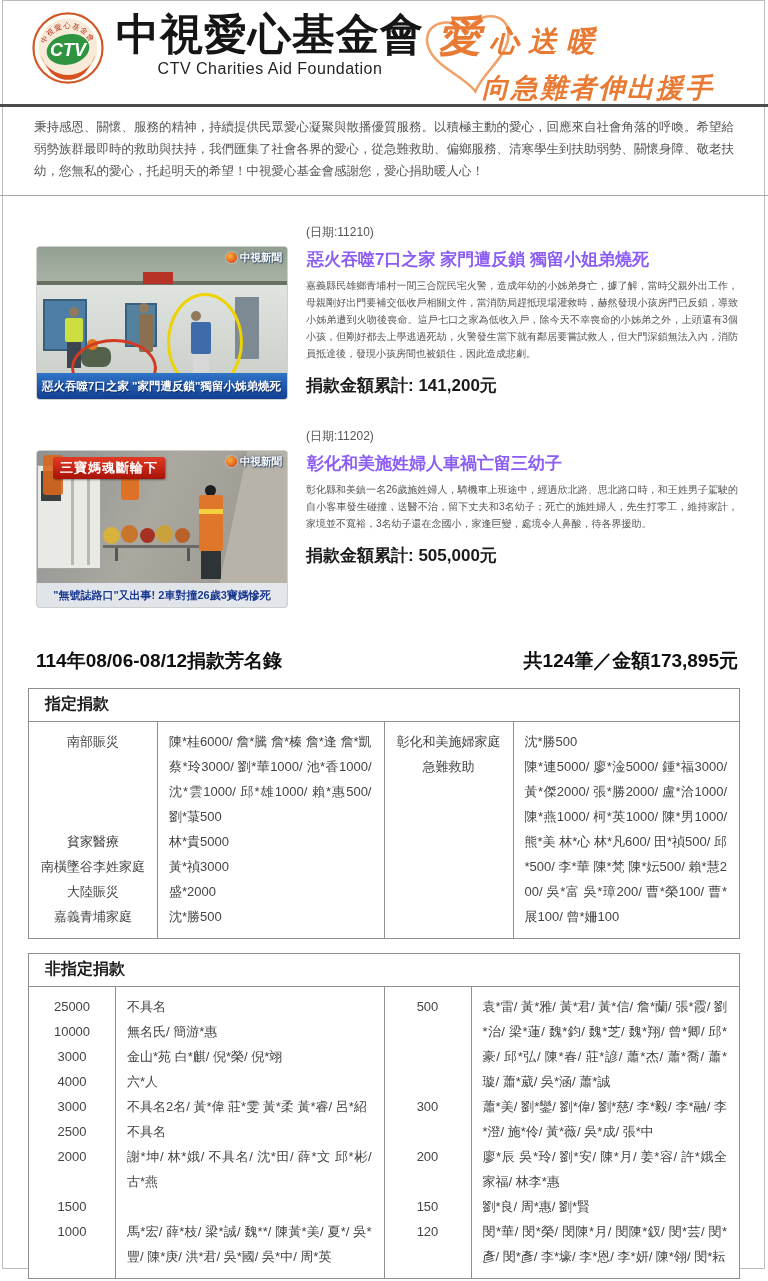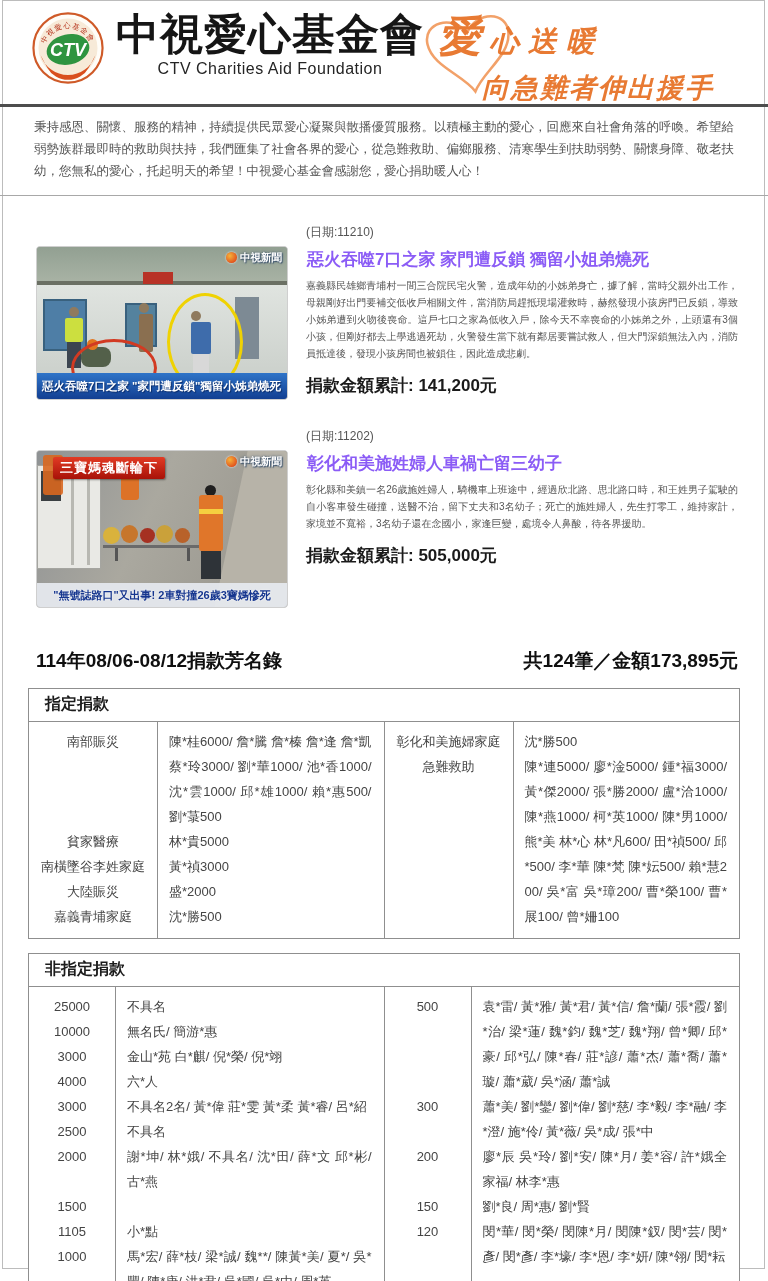--- a/index.html
+++ b/index.html
@@ -299,24 +299,20 @@
             <div class="t-b">不具名</div>
           </div>
           <div class="t-row">
             <div class="t-a">2000</div>
             <div class="t-b">謝*坤/ 林*娥/ 不具名/ 沈*田/ 薛*文 邱*彬/ 古*燕</div>
           </div>
           <div class="t-row">
             <div class="t-a">1500</div>
           </div>
           <div class="t-row">
-            <div class="t-a">1105</div>
-            <div class="t-b">小*點</div>
-          </div>
-          <div class="t-row">
             <div class="t-a">1000</div>
             <div class="t-b">馬*宏/ 薛*枝/ 梁*誠/ 魏**/ 陳黃*美/ 夏*/ 吳*豐/ 陳*庚/ 洪*君/ 吳*國/ 吳*中/ 周*英</div>
           </div>
         </div>
       <div class="half second" id="nondesigR">
           <div class="t-row">
             <div class="t-a">500</div>
             <div class="t-b">袁*雷/ 黃*雅/ 黃*君/ 黃*信/ 詹*蘭/ 張*霞/ 劉*治/ 梁*蓮/ 魏*鈞/ 魏*芝/ 魏*翔/ 曾*卿/ 邱*豪/ 邱*弘/ 陳*春/ 莊*諺/ 蕭*杰/ 蕭*喬/ 蕭*璇/ 蕭*葳/ 吳*涵/ 蕭*誠</div>
           </div>
           <div class="t-row">

